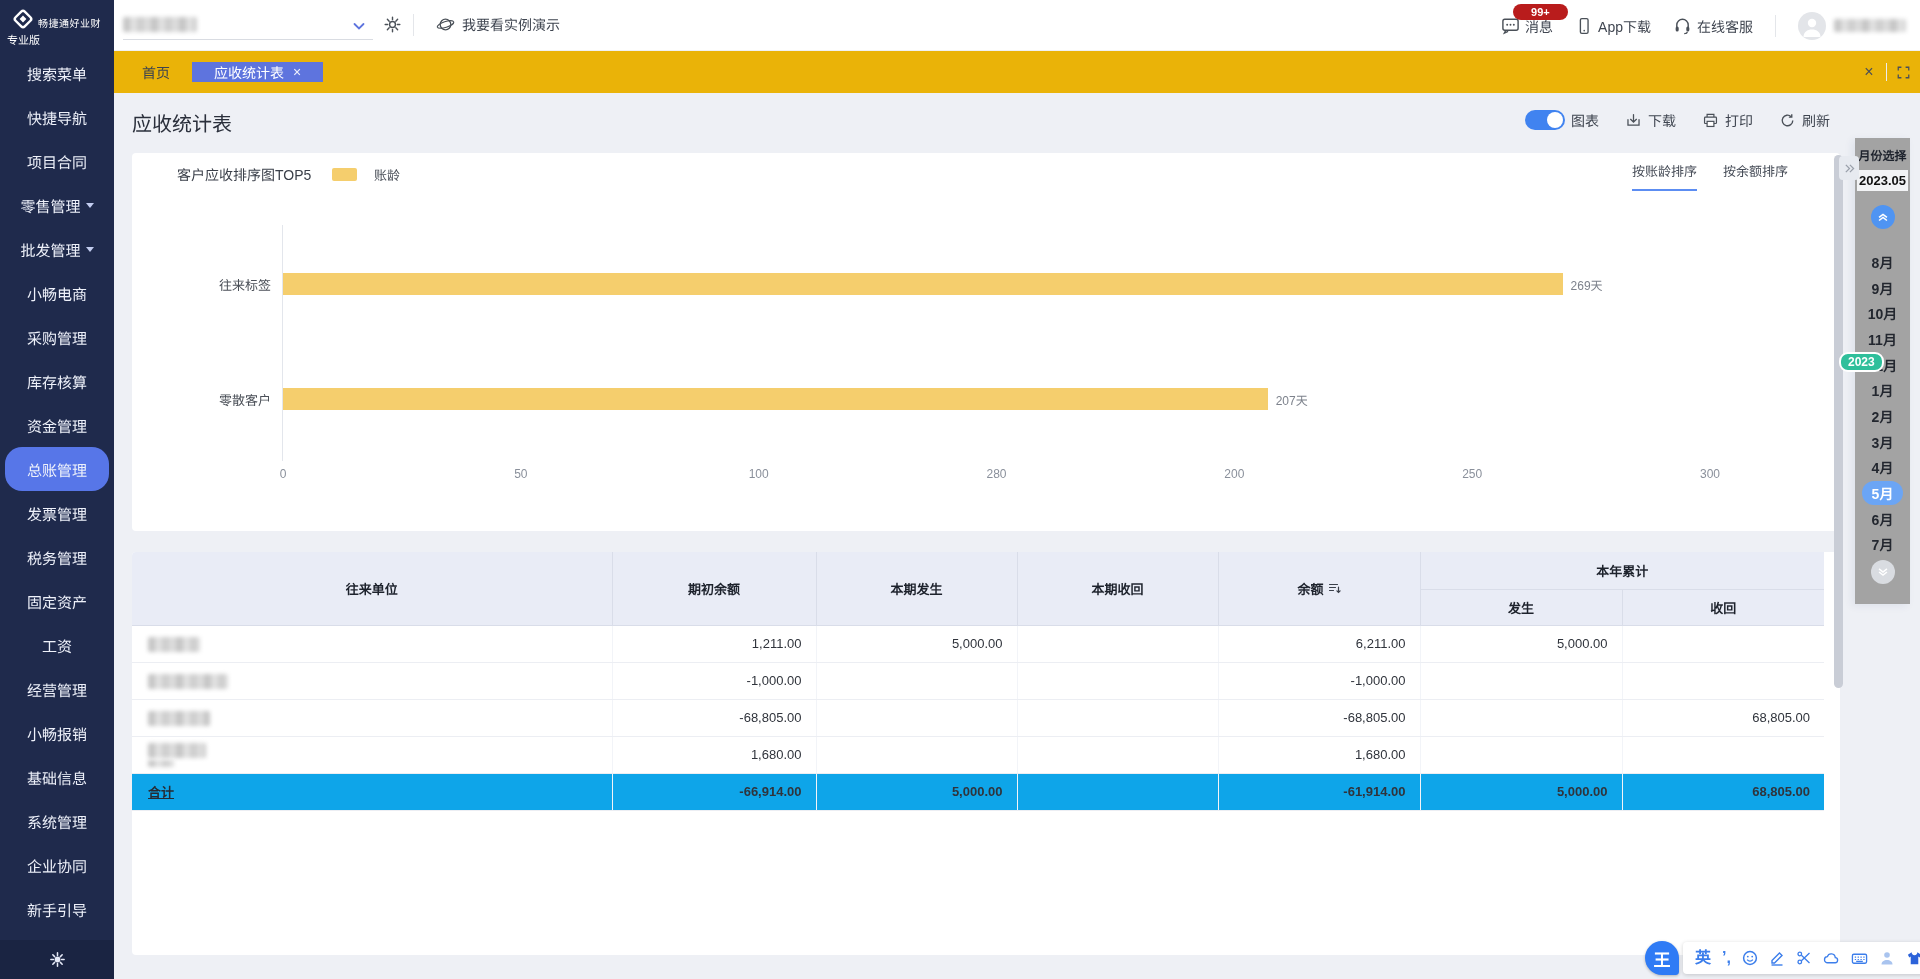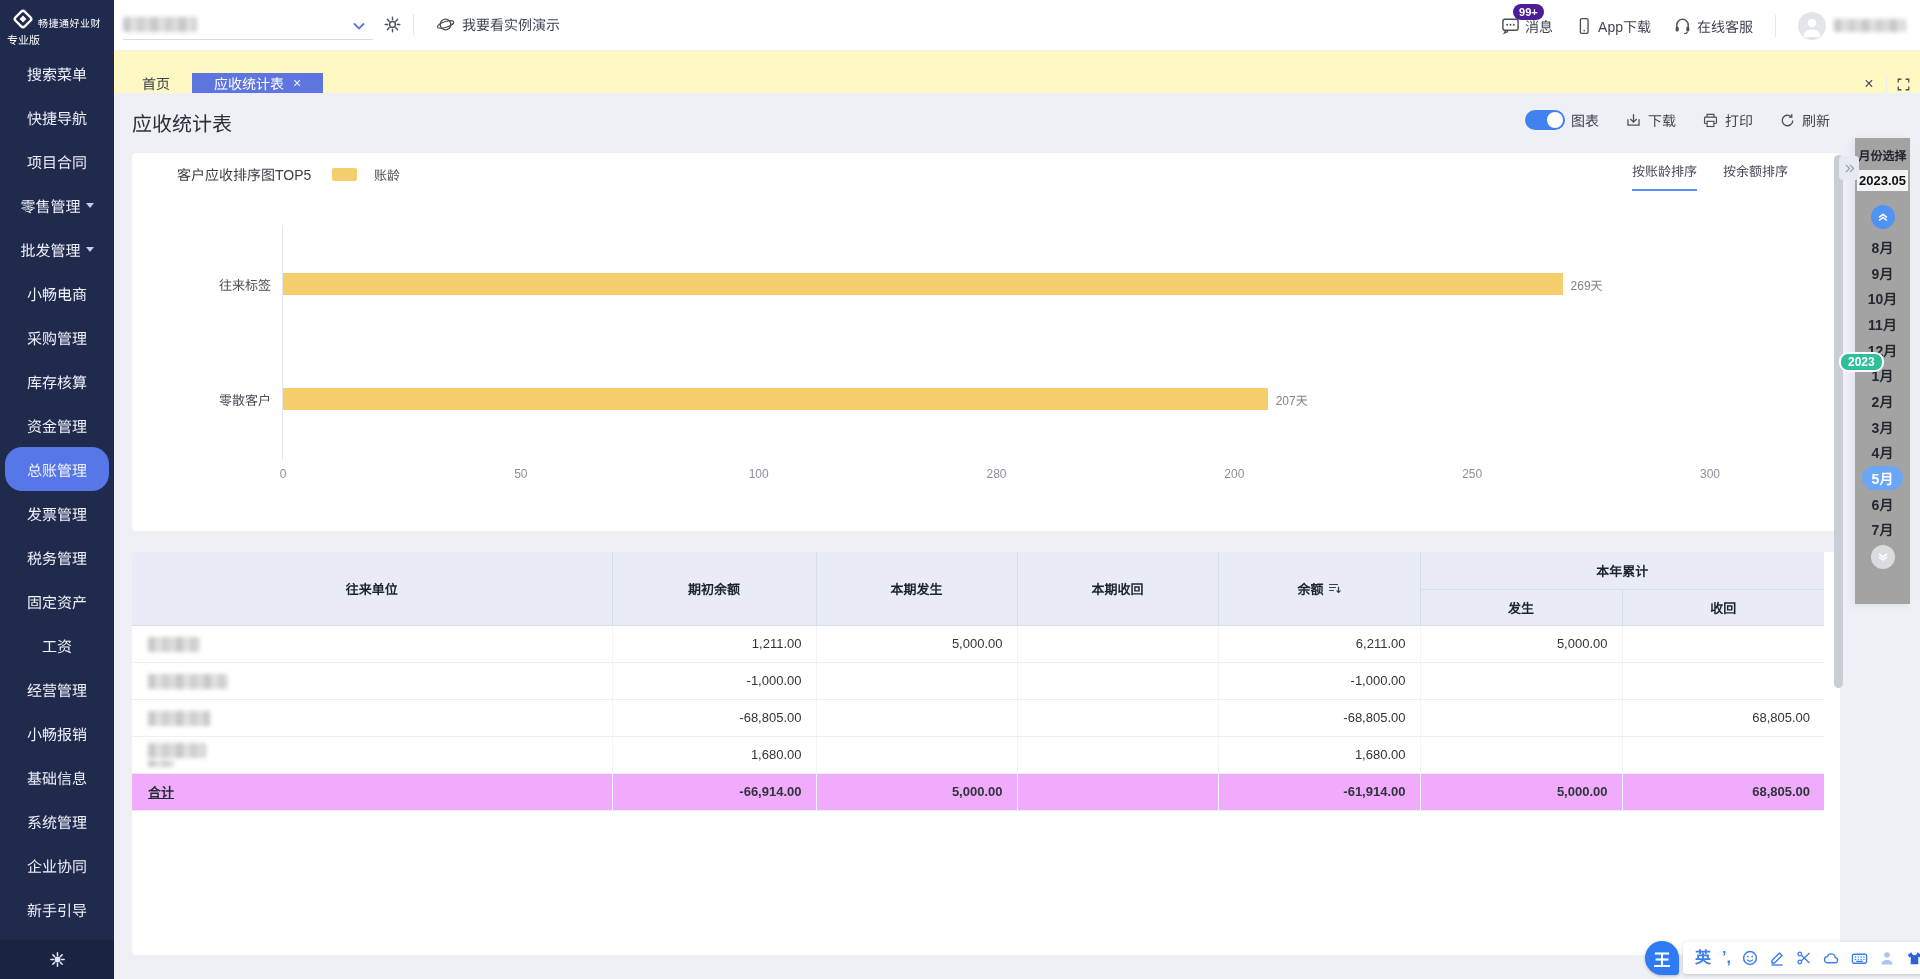--- a/index.html
+++ b/index.html
@@ -23,28 +23,28 @@
   
   .topbar { position:absolute; left:114px; top:0; width:1806px; height:51px; background:#fff; border-bottom:1px solid #f0f1f4; z-index:20; }
   .org-wrap { position:absolute; left:9px; top:14px; width:250px; height:26px; border-bottom:1px solid #d9dce2; cursor:pointer; display:flex; align-items:center; }
   .org-blur { width:74px; height:15px; margin-top:-4px; }
   .org-caret { position:absolute; right:6px; top:4px; }
   .tb-gear { position:absolute; left:269px; top:15px; cursor:pointer; }
   .tb-divider { position:absolute; left:299px; top:14px; width:1px; height:22px; background:#e4e6ea; }
   .demo-link { position:absolute; left:322px; top:14px; display:flex; align-items:center; gap:7px; font-size:14px; color:#3f4550; cursor:pointer; }
   .tb-right { position:absolute; right:14px; top:0; height:51px; display:flex; align-items:center; gap:22px; }
   .tb-item { display:flex; align-items:center; gap:5px; font-size:14px; color:#3f4550; cursor:pointer; position:relative; }
-  .badge-99 { position:absolute; left:12px; top:-12px; background:#4c1d95; color:#fff; font-size:11px; font-weight:bold; line-height:14px; padding:1px 6px; border-radius:9px; white-space:nowrap; }
+  .badge-99 { position:absolute; left:12px; top:-12px; background:#b91c1c; color:#fff; font-size:11px; font-weight:bold; line-height:14px; padding:1px 18px; border-radius:9px; white-space:nowrap; }
   .tb-sep { width:1px; height:22px; background:#e4e6ea; }
   .avatar-wrap { display:flex; align-items:center; gap:8px; cursor:pointer; }
   .avatar { width:28px; height:28px; border-radius:50%; background:#e3e5e9; overflow:hidden; }
   .user-blur { width:72px; height:13px; }
 
   
-  .tabbar { position:absolute; left:114px; top:51px; width:1806px; height:42px; background:#fef9c3; display:flex; align-items:flex-end; z-index:19; }
+  .tabbar { position:absolute; left:114px; top:51px; width:1806px; height:42px; background:#eab308; display:flex; align-items:center; z-index:19; }
   .tab { display:flex; align-items:center; padding:0 22px; font-size:14px; color:#3d434e; cursor:pointer; }
   .tab.home { margin-left:6px; }
   .tab.active { background:#5e74de; color:#fff; gap:9px; }
   .tab-close { font-size:14px; line-height:1; opacity:.9; }
   .tab-actions { margin-left:auto; display:flex; }
   .tab-action { width:34px; display:flex; align-items:center; justify-content:center; cursor:pointer; color:#4a4f58; font-size:16px; }
   .tab-action.fs { border-left:1px solid #ececf0; }
 
   
   .content { position:absolute; left:114px; top:93px; width:1806px; height:886px; background:#eef0f5; }
@@ -78,38 +78,38 @@
   
   .table-card { position:absolute; left:18px; top:459px; width:1708px; height:403px; background:#fff; border-radius:4px; overflow:hidden; }
   table.rpt { border-collapse:collapse; table-layout:fixed; width:1692px; }
   .rpt th { background:#e9ecf6; font-size:13px; font-weight:bold; color:#1d222c; border-right:1px solid #d9dde9; border-bottom:1px solid #d9dde9; height:36px; text-align:center; }
   .rpt thead tr:first-child th { height:37px; }
   .rpt th:last-child { border-right:none; }
   .rpt td { height:37px; font-size:13px; color:#30343c; border-bottom:1px solid #eceef3; border-right:1px solid #f2f4f8; }
   .rpt td:last-child { border-right:none; }
   .rpt td.name { padding-left:16px; text-align:left; }
   .rpt td.num { padding-right:14px; text-align:right; }
-  .rpt tr.total td { background:#f0abfc; font-weight:bold; }
+  .rpt tr.total td { background:#0ea5e9; font-weight:bold; }
   .rpt tr.total a { color:#262b33; text-decoration:underline; cursor:pointer; }
   .th-flex { display:inline-flex; align-items:center; gap:4px; }
   .sort-icon { cursor:pointer; }
   .nm-blur { display:inline-block; vertical-align:middle; height:15px; }
   .w52{width:52px;} .w80{width:80px;} .w62{width:62px;} .w58{width:58px;}
   .nm-sub { display:block; width:26px; height:7px; margin-top:2px; }
 
   
   .scroll-thumb { position:absolute; left:1720px; top:62px; width:9px; height:533px; background:#c9cdd6; border-radius:5px; cursor:pointer; }
   .collapse-btn { position:absolute; left:1725px; top:63px; width:20px; height:24px; background:#e7eaf0; border:none; border-radius:4px; display:flex; align-items:center; justify-content:center; cursor:pointer; z-index:5; }
   .month-panel { position:absolute; left:1741px; top:45px; width:55px; height:466px; background:#a3a3a3; box-shadow:-3px 2px 8px rgba(40,60,110,.08); z-index:4; }
   .mp-title { text-align:center; font-size:12px; font-weight:bold; color:#1d222c; margin-top:8px; white-space:nowrap; }
   .mp-current { margin:7px 2px 0; background:#f2f3f5; text-align:center; font-size:13px; font-weight:bold; color:#111; padding:3px 0; cursor:pointer; }
   .mp-chevron { width:24px; height:24px; border-radius:50%; margin:0 auto; display:flex; align-items:center; justify-content:center; cursor:pointer; }
   .mp-chevron.up { background:#4f94f2; margin-top:14px; }
   .mp-chevron.down { background:#d9dce1; margin-top:3px; }
-  .mp-list { margin-top:5px;text-align:right; }
+  .mp-list { margin-top:20px;text-align:right; }
   .month { height:25.7px; display:flex; align-items:center; justify-content:center; font-size:14px; font-weight:bold; color:#23272f; cursor:pointer; }
   .month .pill { padding:2px 10px; border-radius:12px; }
   .month.selected .pill { background:#6ba5f5; color:#fff; }
   .year-badge { position:absolute; left:-16px; top:214px; background:#2fbf9b; color:#fff; font-size:12px; font-weight:bold; padding:1px 7px; border-radius:9px; border:2px solid #fff; }
 
   
   .ime-bar { position:absolute; left:1645px; top:941px; height:34px; display:flex; align-items:center; z-index:40; }
   .ime-logo { width:34px; height:34px; border-radius:50% 50% 10% 50%; background:#2f7bf5; color:#fff; font-size:17px; font-weight:bold; display:flex; align-items:center; justify-content:center; cursor:pointer; box-shadow:0 1px 3px rgba(0,0,0,.25); }
   .ime-tray { height:32px; background:#fff; border-radius:4px; box-shadow:0 1px 4px rgba(0,0,0,.18); display:flex; align-items:center; gap:11px; padding:0 12px; margin-left:4px; }
   .ime-ic { color:#3c7eeb; font-size:16px; font-weight:bold; cursor:pointer; line-height:1; }

